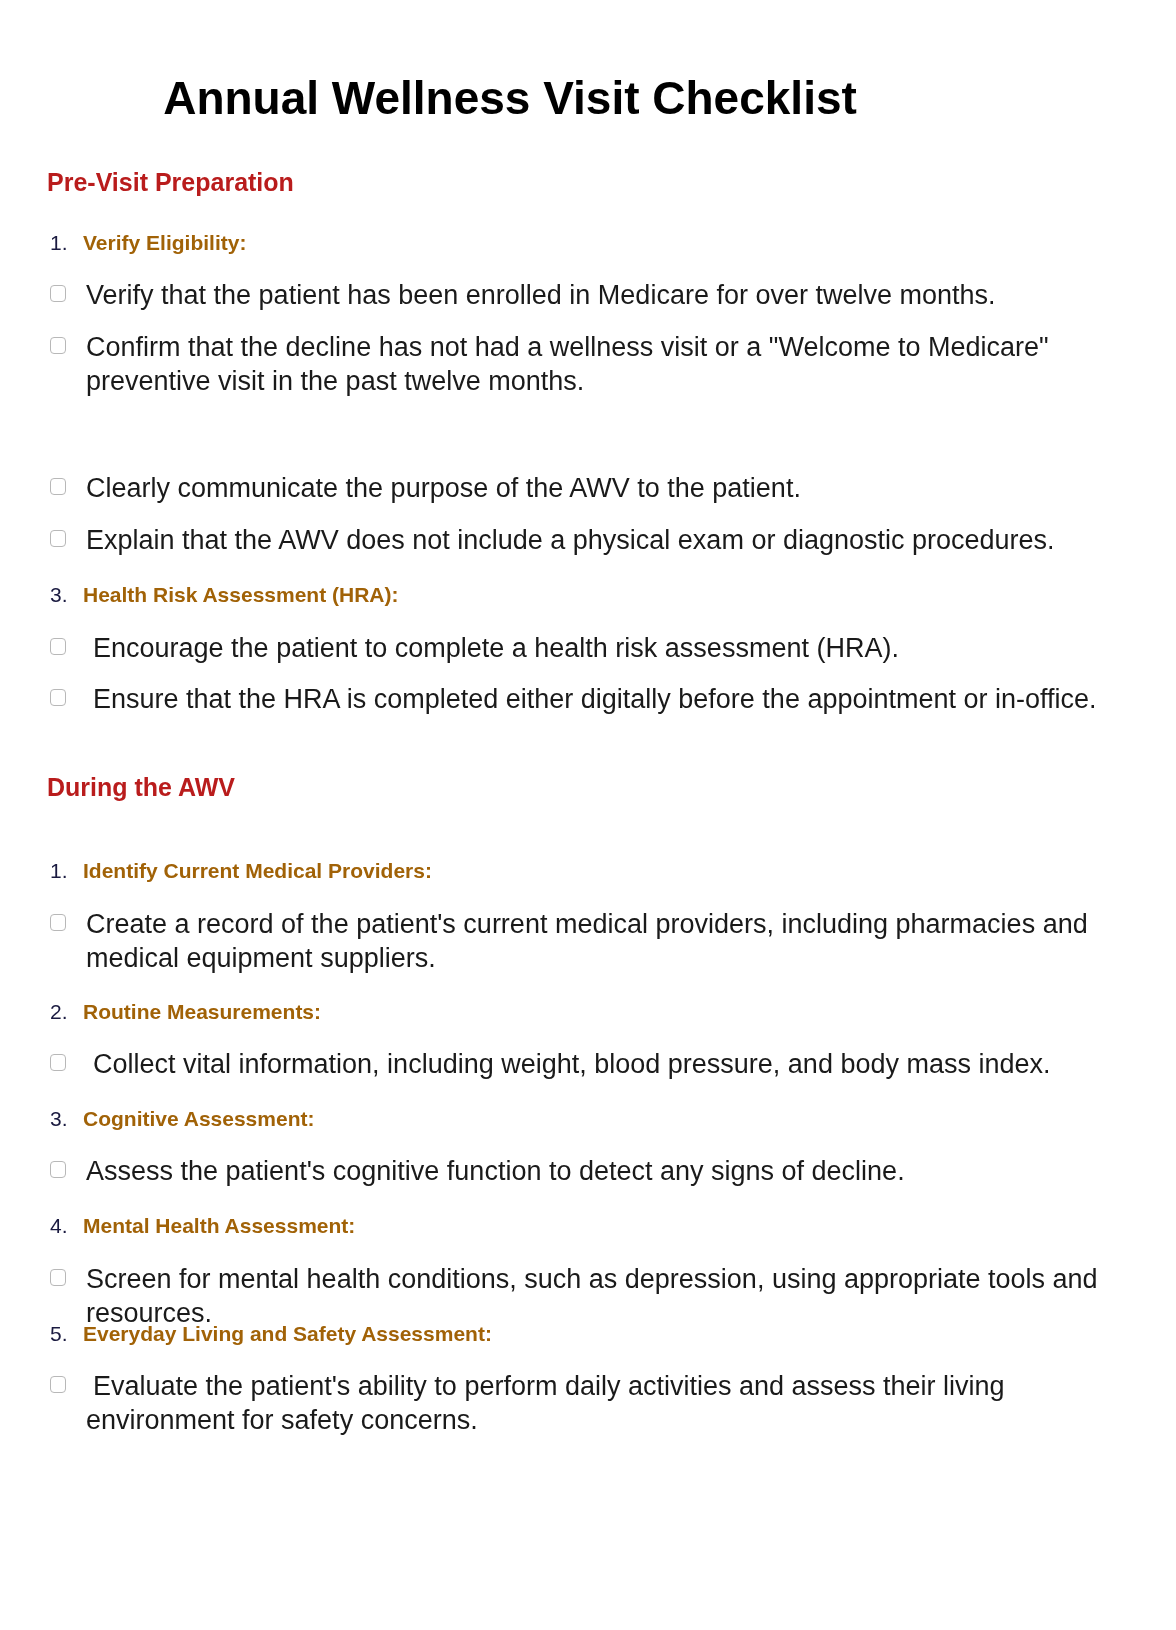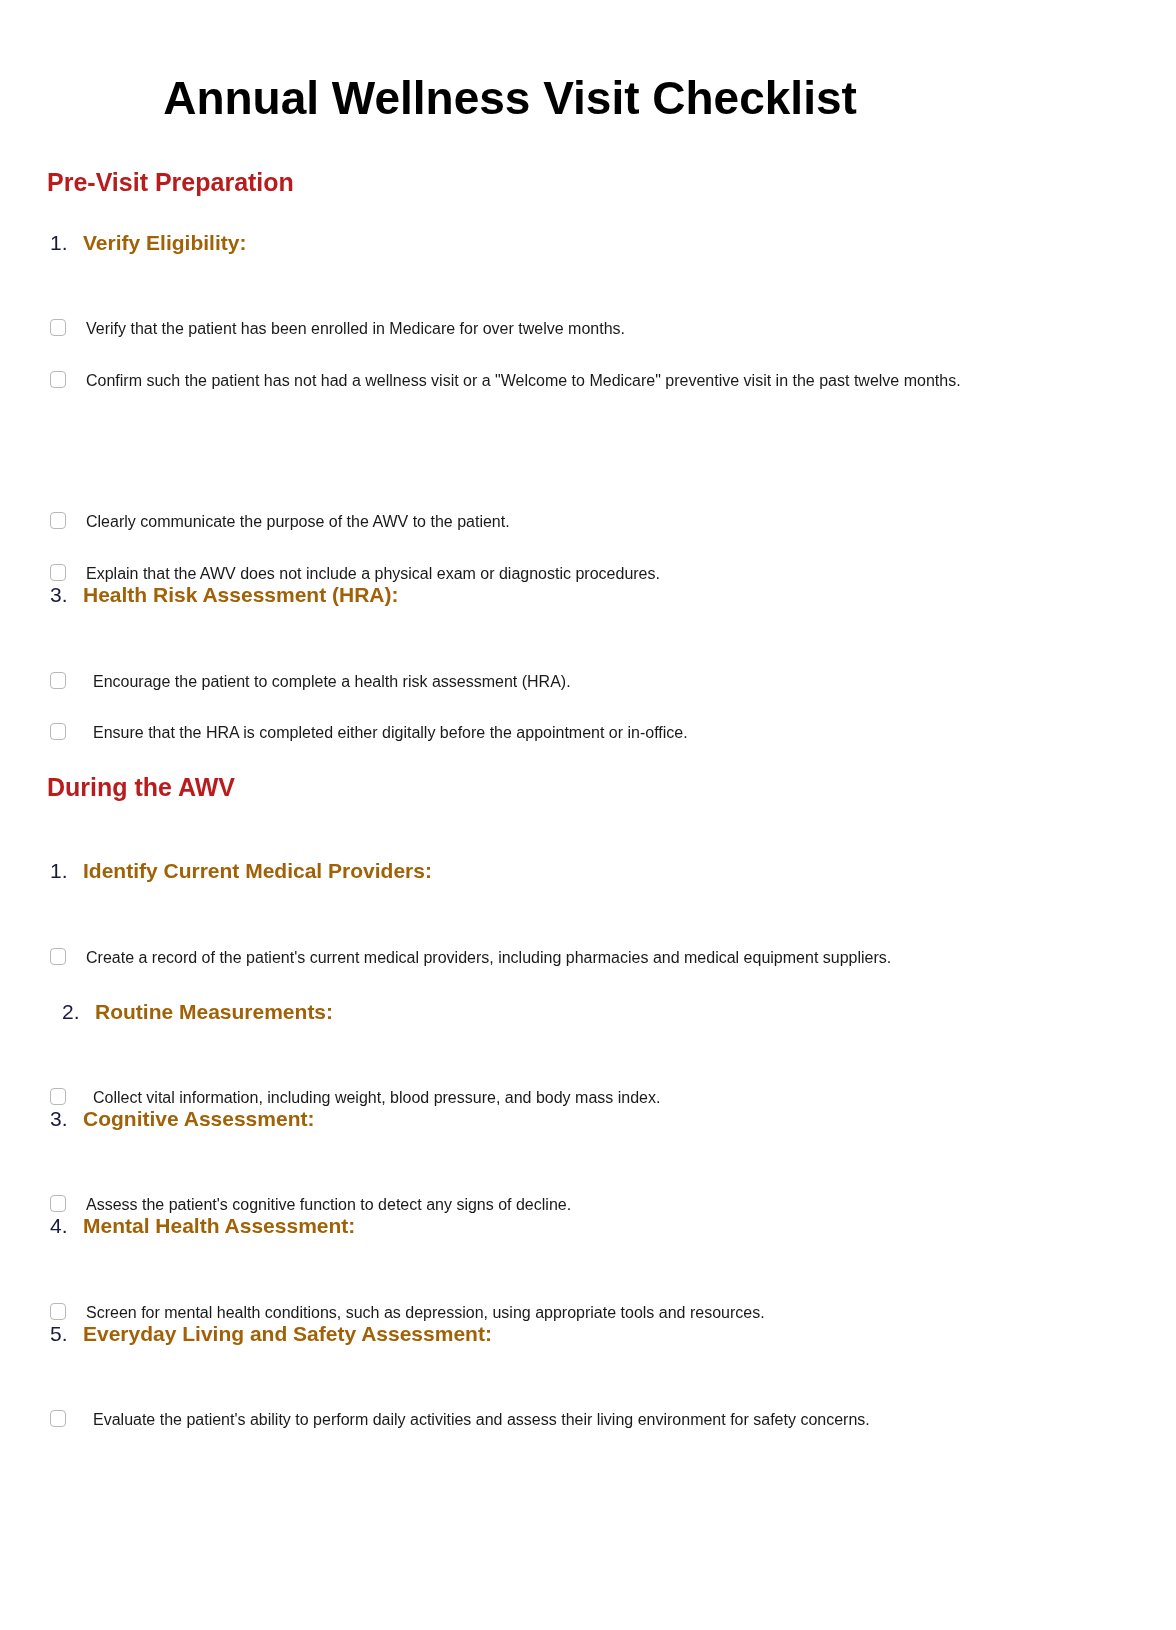--- a/index.html
+++ b/index.html
@@ -17,21 +17,21 @@
     position: absolute; left: 47px; margin: 0;
     font-size: 25px; font-weight: bold; line-height: 32px; color: #b91c1c;
   }
   .num-item {
     position: absolute; left: 50px; font-size: 21px; line-height: 28px; font-weight: normal;
   }
   .num-item .num { display: inline-block; width: 33px; color: #1a1a40; }
   .num-item .label { font-weight: bold; color: #a16207; }
   .check-item {
     position: absolute; left: 50px; width: 1080px;
-    font-size: 16px; line-height: 34px; color: #1a1a1a; margin-top: 34px;
+    font-size: 27px; line-height: 34px; color: #1a1a1a;
   }
   .check-item .box {
     position: absolute; left: 0; top: 7px; width: 16px; height: 17px;
     border: 1.5px solid #b8b8b8; border-radius: 4px; background: #fff; box-sizing: border-box;
     cursor: pointer;
   }
   .check-item .text { display: block; margin-left: 36px; }
   .check-item .text.indent { text-indent: 7px; }
 </style>
 </head>
@@ -47,21 +47,21 @@
     <span class="num">1.</span><span class="label">Verify Eligibility:</span>
   </div>
 
   <div class="check-item" style="top:278px;">
     <span class="box"></span>
     <span class="text">Verify that the patient has been enrolled in Medicare for over twelve months.</span>
   </div>
 
   <div class="check-item" style="top:330px;">
     <span class="box"></span>
-    <span class="text">Confirm such the patient has not had a wellness visit or a "Welcome to Medicare" preventive visit in the past twelve months.</span>
+    <span class="text">Confirm that the decline has not had a wellness visit or a "Welcome to Medicare" preventive visit in the past twelve months.</span>
   </div>
 
 
   <div class="check-item" style="top:471px;">
     <span class="box"></span>
     <span class="text">Clearly communicate the purpose of the AWV to the patient.</span>
   </div>
 
   <div class="check-item" style="top:523px;">
     <span class="box"></span>
@@ -86,21 +86,21 @@
 
   <div class="num-item" style="top:857px;">
     <span class="num">1.</span><span class="label">Identify Current Medical Providers:</span>
   </div>
 
   <div class="check-item" style="top:907px;">
     <span class="box"></span>
     <span class="text">Create a record of the patient's current medical providers, including pharmacies and medical equipment suppliers.</span>
   </div>
 
-  <div class="num-item" style="top:998px;margin-left:12px;">
+  <div class="num-item" style="top:998px;">
     <span class="num">2.</span><span class="label">Routine Measurements:</span>
   </div>
 
   <div class="check-item" style="top:1047px;">
     <span class="box"></span>
     <span class="text indent">Collect vital information, including weight, blood pressure, and body mass index.</span>
   </div>
 
   <div class="num-item" style="top:1105px;">
     <span class="num">3.</span><span class="label">Cognitive Assessment:</span>

